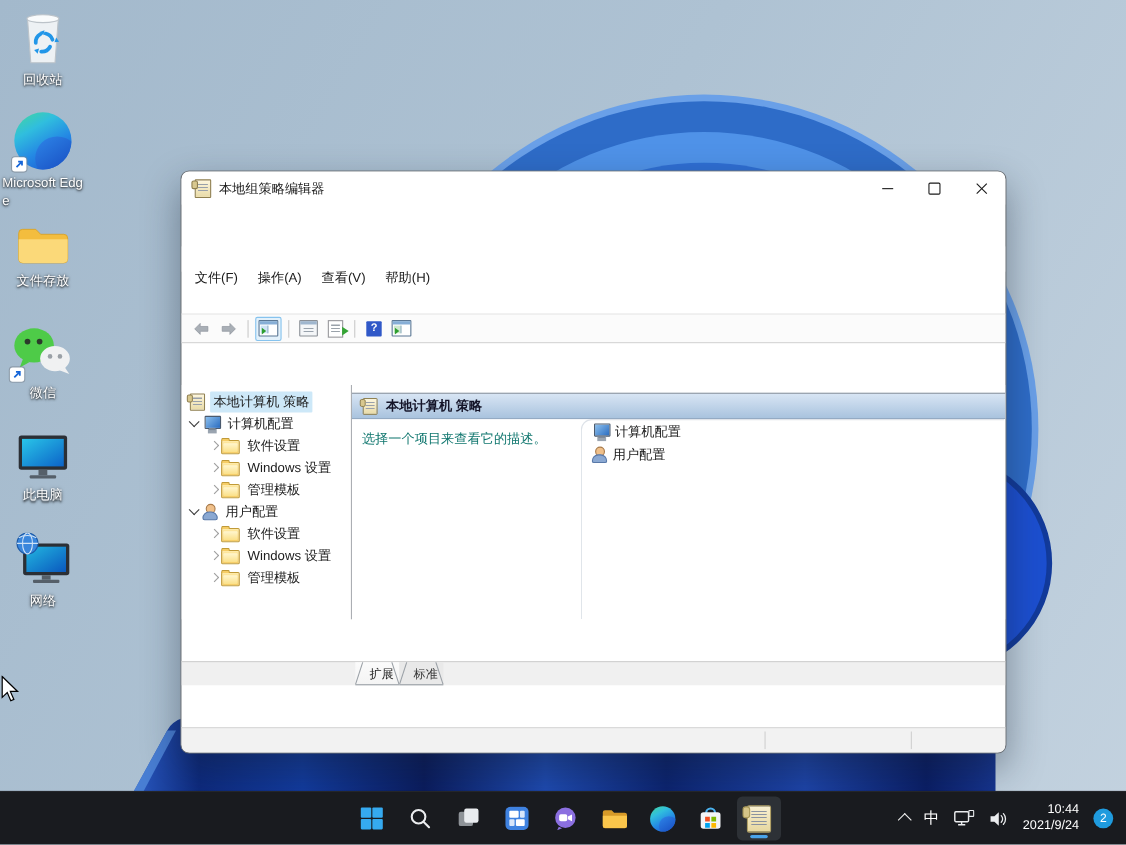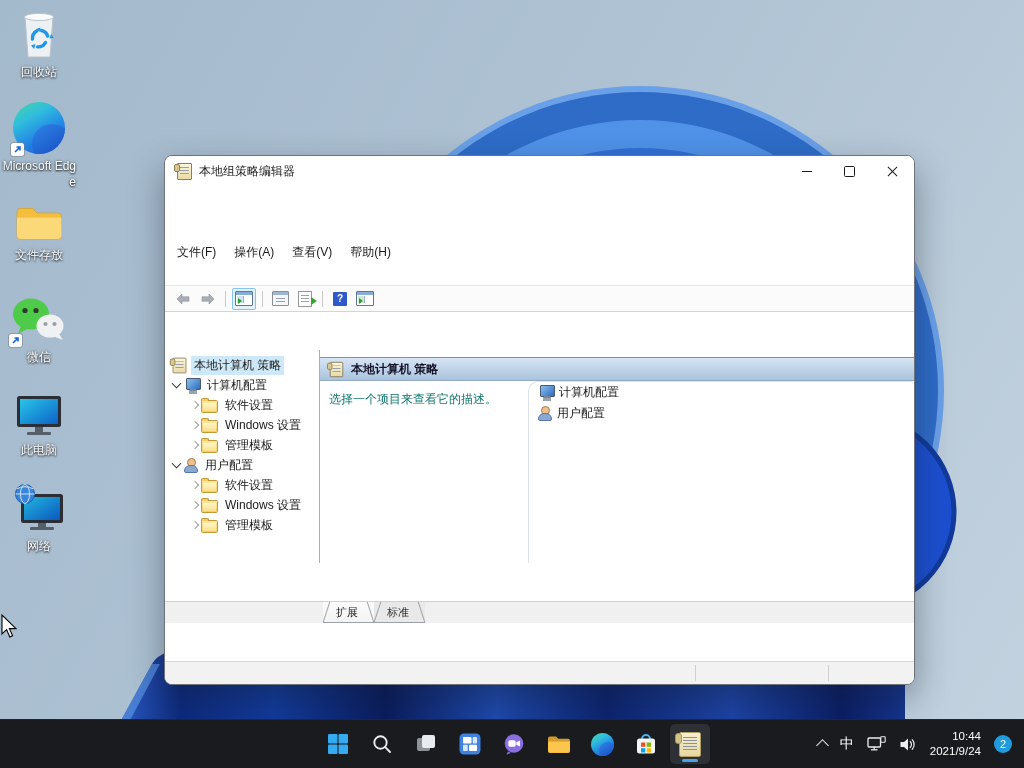--- a/index.html
+++ b/index.html
@@ -6,21 +6,21 @@
   body{font-family:"Liberation Sans","DejaVu Sans",sans-serif;-webkit-font-smoothing:antialiased;}
   .stage{position:relative;width:1024px;height:768px;overflow:hidden;
     background:linear-gradient(120deg,#a3b9cc 0%,#aec2d3 45%,#c3d2df 100%);}
   svg{display:block}
 
   
   .wallpaper{position:absolute;inset:0;}
 
   
   .dicon{position:absolute;left:0;width:78px;display:flex;flex-direction:column;align-items:center;gap:5px;cursor:default;}
-  .dicon .dlabel{font-size:12px;color:#fff;text-align:right;line-height:1.32;max-width:74px;
+  .dicon .dlabel{font-size:12px;color:#fff;text-align:left;line-height:1.32;max-width:74px;
     text-shadow:0 1px 2px rgba(0,0,0,.85),0 0 3px rgba(0,0,0,.5);word-break:break-all;}
   .art{position:relative;flex:none;}
   .lnk{position:absolute;left:-2px;bottom:-2px;width:13px;height:13px;background:#fff;border-radius:2.5px;
     box-shadow:0 0 0 1px rgba(120,130,140,.55);display:flex;align-items:center;justify-content:center;}
   .edge-ball{border-radius:50%;position:relative;overflow:hidden;
     background:linear-gradient(150deg,#45d89a 0%,#30bede 30%,#2488e4 60%,#1a50cc 100%);}
   .edge-ball::after{content:"";position:absolute;right:-14%;bottom:-20%;width:78%;height:78%;border-radius:50%;
     background:linear-gradient(145deg,#2e86e8,#123eb8);}
   .thumb{width:46px;height:46px;border:1px solid rgba(255,255,255,.75);box-shadow:0 0 0 1px rgba(90,100,110,.35);
     background:
@@ -114,21 +114,21 @@
   .rbody{flex:1;position:relative;min-height:0;}
   .desc{position:absolute;left:9px;top:10px;font-size:12px;color:#0f766e;}
   .listpanel{position:absolute;left:208px;top:0;right:1px;bottom:0;background:#fff;
     border-left:1px solid #dde2e8;border-top:1px solid #dde2e8;border-top-left-radius:10px;}
   .lheader{position:relative;height:24px;display:flex;align-items:center;padding-left:11px;font-size:12px;color:#333;}
   .coldiv{position:absolute;left:183px;top:3px;bottom:3px;width:1px;background:#e2e2e2;}
   .lrow{height:21px;display:flex;align-items:center;gap:5px;padding-left:8px;font-size:12px;color:#202020;}
 
   .tabstrip{height:21px;flex:none;background:#f0f0f0;border-top:1px solid #cfcfcf;display:flex;align-items:stretch;
     padding-left:158px;}
-  .tab{position:relative;padding:3px 16px 0 13px;font-size:11px;color:#222;border-bottom:1px solid #9aa0a6;}
+  .tab{position:relative;padding:3px 5px 0 13px;font-size:11px;color:#222;border-bottom:1px solid #9aa0a6;}
   .tab::before,.tab::after{content:"";position:absolute;top:0;bottom:0;width:1px;background:#9aa0a6;}
   .tab::before{left:3px;transform:skewX(-18deg);}
   .tab::after{right:3px;transform:skewX(18deg);}
   .tab.active{background:linear-gradient(#fbfbfb,#f4f4f4);}
   .tab.inactive{background:#e9e9e9;color:#333;}
 
   .statusbar{height:22px;flex:none;background:#f2f2f2;border-top:1px solid #d8d8d8;position:relative;}
   .ssep{position:absolute;top:3px;bottom:3px;width:1px;background:#d0d0d0;}
 
   

